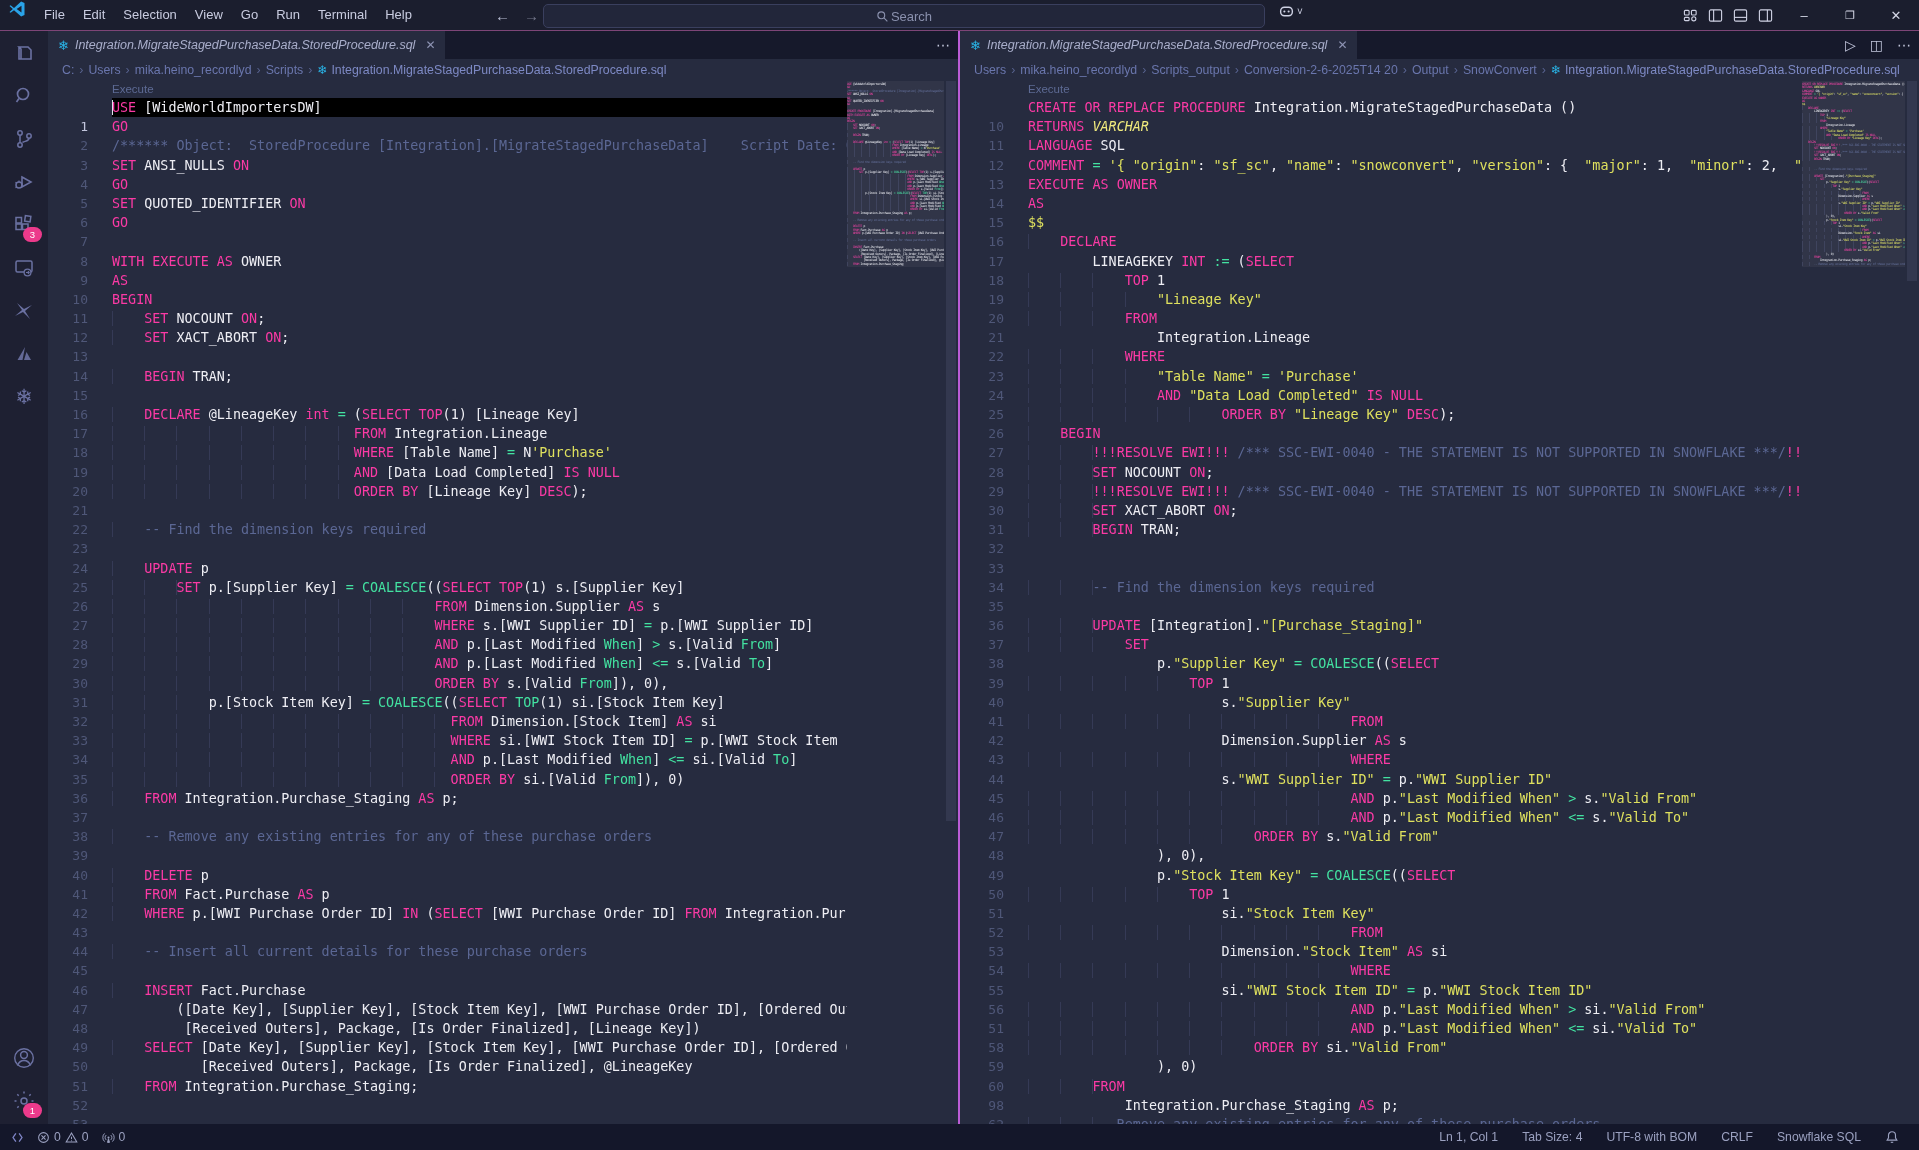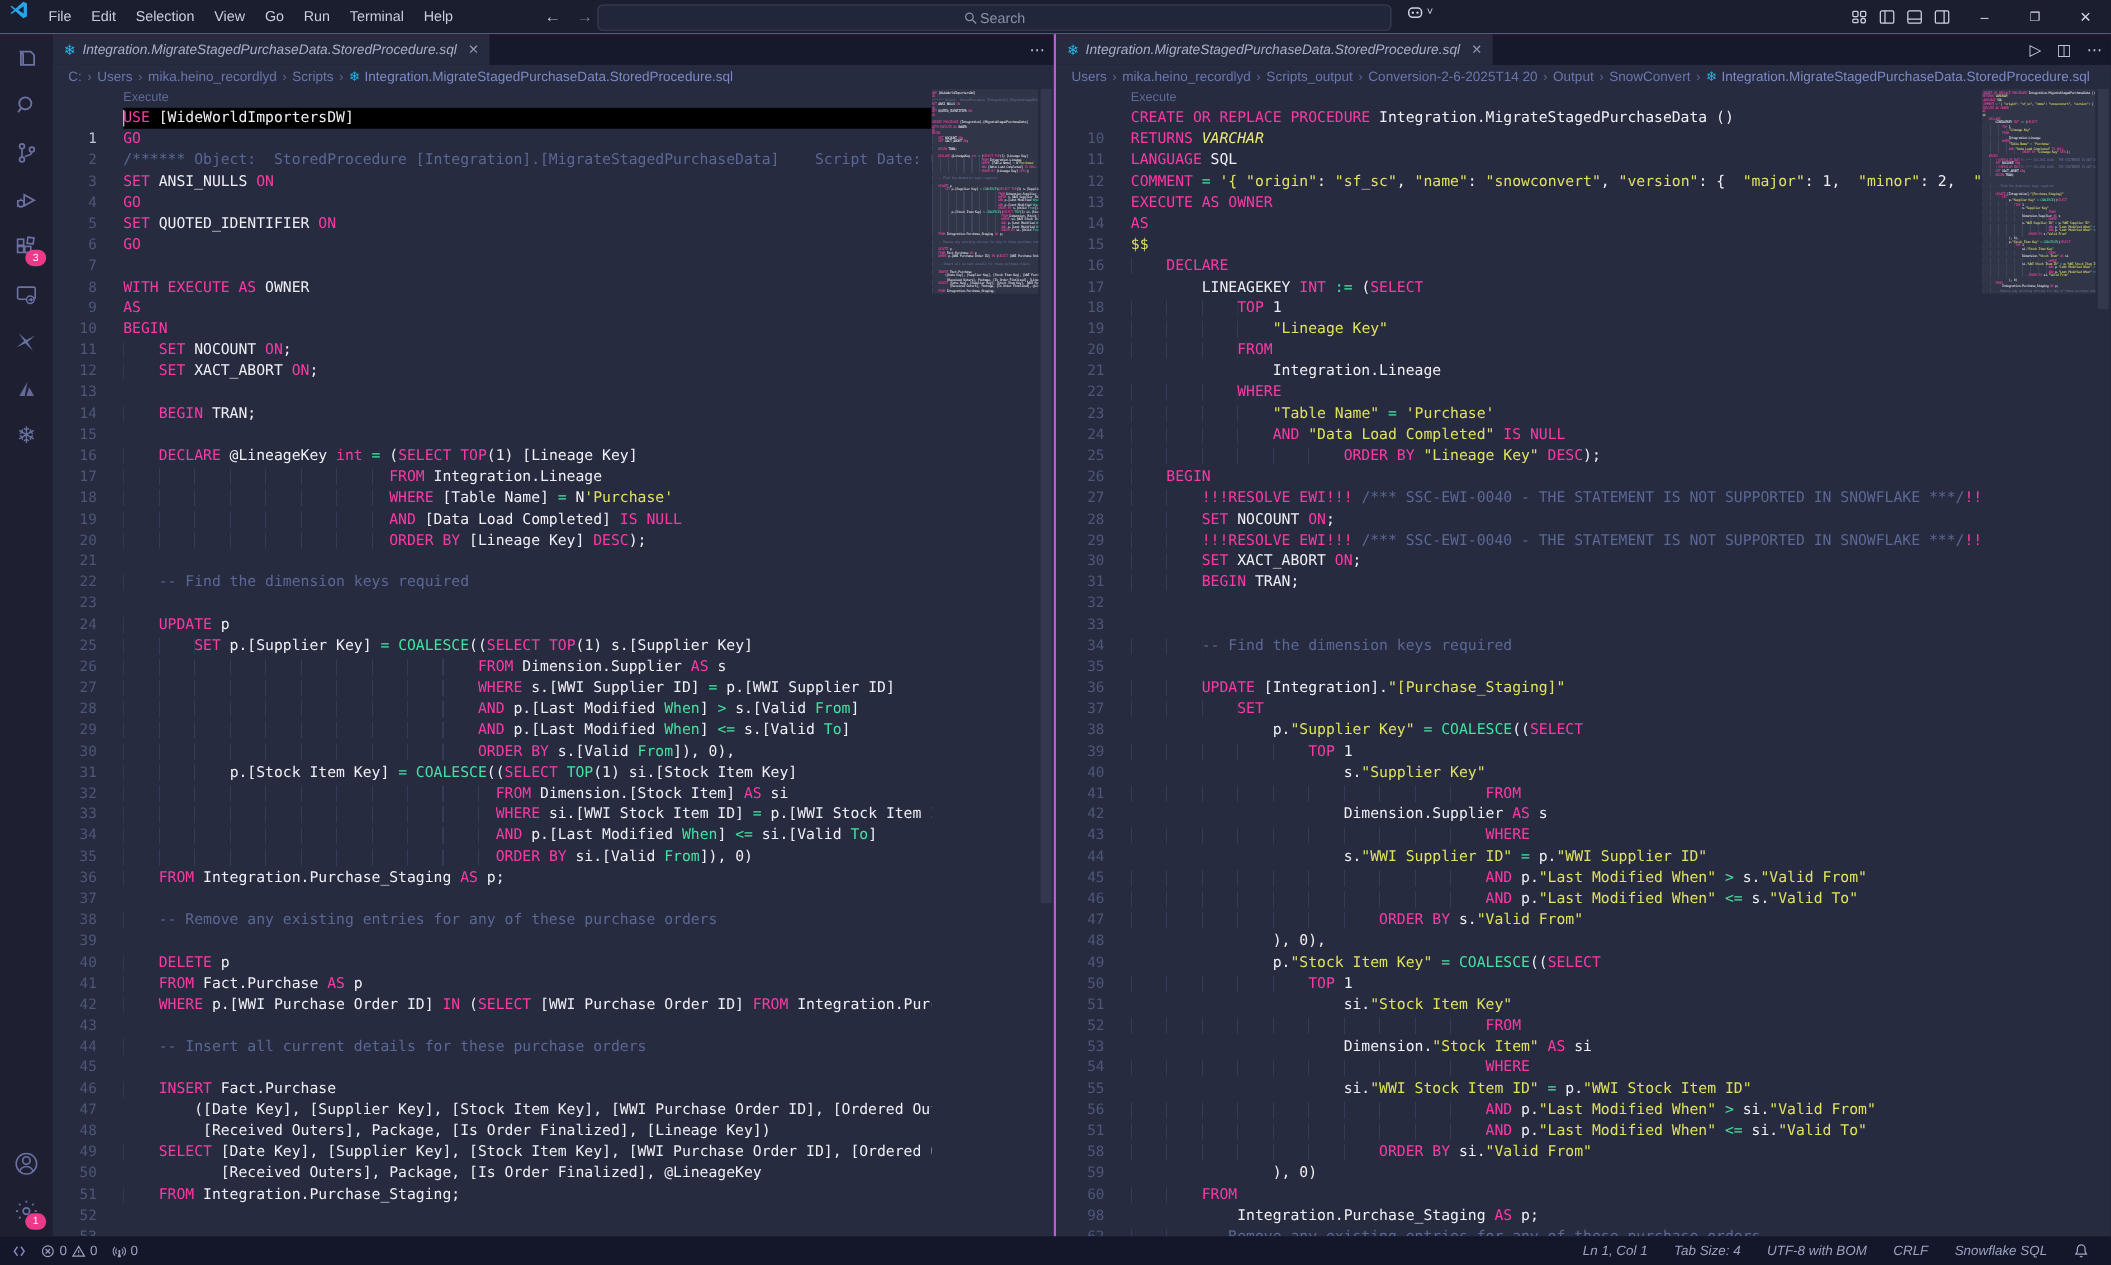--- a/index.html
+++ b/index.html
@@ -58,21 +58,21 @@
   .minimap-content{padding-top:2px;}
   .minimap-content .cl{height:3.4px;line-height:3.4px;font-size:3px;letter-spacing:-0.3px;}
   .mm-slider{position:absolute;top:0;left:0;right:0;height:186px;background:rgba(255,255,255,0.05);}
   .vscroll{flex:none;width:14px;position:relative;}
   .vthumb{position:absolute;left:2px;right:2px;top:0;background:rgba(134,142,176,0.14);}
   
   .statusbar{position:absolute;left:0;right:0;bottom:0;height:26px;background:#14172a;color:#9ba1c0;font-size:12.2px;display:flex;align-items:center;z-index:30;}
   .sb-left{display:flex;align-items:center;gap:3px;padding-left:6px;}
   .sb-item{display:flex;align-items:center;gap:4px;padding:0 5px;height:22px;}
   .sb-right{margin-left:auto;display:flex;align-items:center;gap:8px;padding-right:12px;}
-  .sb-right .sb-item{padding:0 8px;font-style:italic;}
+  .sb-right .sb-item{padding:0 8px;}
   svg{display:block;}
 </style>
 </head>
 <body>
 
 <div class="window">
 
   <div class="titlebar">
     <svg class="vslogo" viewBox="0 0 24 24">
         <path fill="#2aa3e8" d="M17.5 2 8 10.5 3.5 7 2 8l4.5 4L2 16l1.5 1L8 13.5 17.5 22 22 20V4L17.5 2zm.5 5.5v9L11.5 12 18 7.5z"></path>

